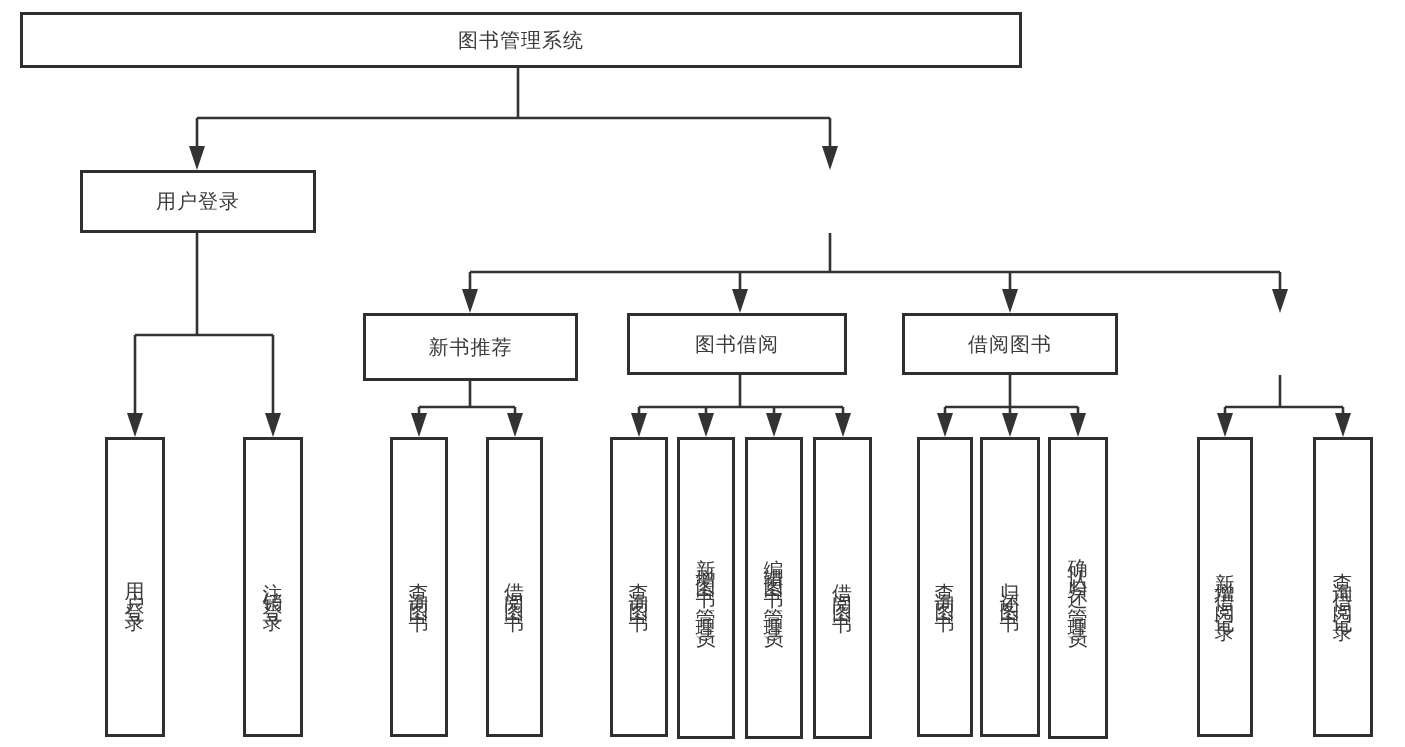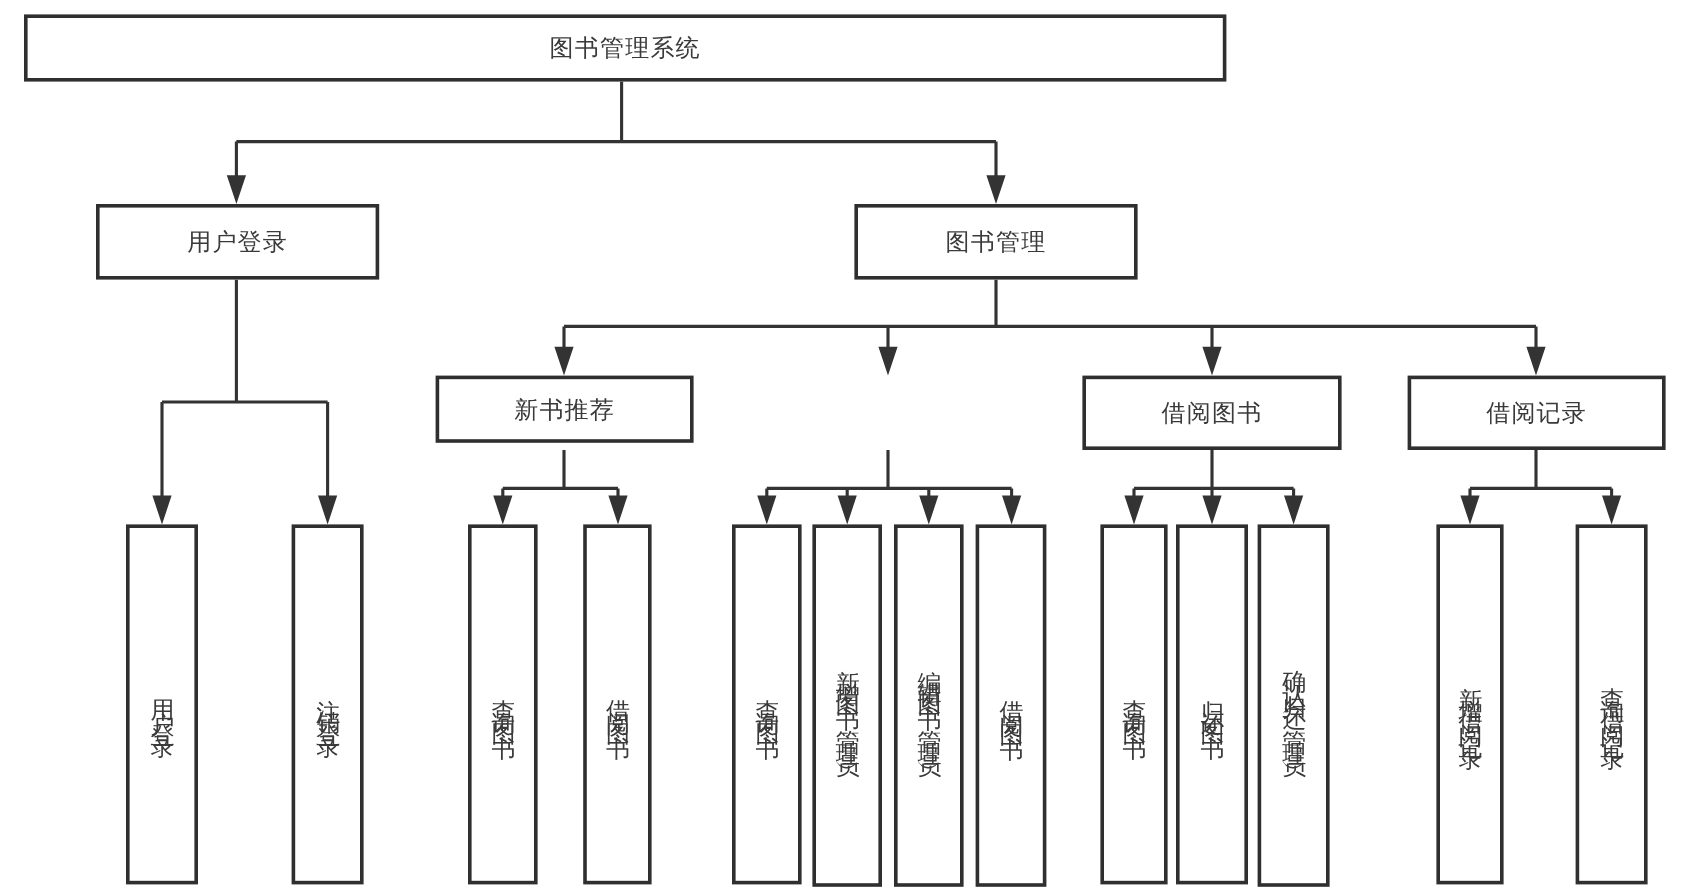--- a/index.html
+++ b/index.html
@@ -81,32 +81,29 @@
     </g>
   </svg>
 
   <div class="node" style="left:20px;top:12px;width:1002px;height:56px;">
     <span class="label">图书管理系统</span>
   </div>
 
   <div class="node" style="left:80px;top:170px;width:236px;height:63px;">
     <span class="label">用户登录</span>
   </div>
-  <div class="node" style="left:712px;top:170px;width:236px;height:63px;">
-    <span class="label">图书管理</span>
+
+  <div class="node" style="left:363px;top:313px;width:215px;height:68px;">
+    <span class="label">新书推荐</span>
   </div>
-
-  <div class="node" style="left:363px;top:313px;width:215px;height:56px;">
-    <span class="label">新书推荐</span>
+  <div class="node" style="left:627px;top:313px;width:220px;height:62px;">
+    <span class="label">图书借阅</span>
   </div>
   <div class="node" style="left:902px;top:313px;width:216px;height:62px;">
     <span class="label">借阅图书</span>
-  </div>
-  <div class="node" style="left:1173px;top:313px;width:215px;height:62px;">
-    <span class="label">借阅记录</span>
   </div>
 
   <div class="node" style="left:105px;top:437px;width:60px;height:300px;">
     <span class="label v">用户登录</span>
   </div>
   <div class="node" style="left:243px;top:437px;width:60px;height:300px;">
     <span class="label v">注销登录</span>
   </div>
   <div class="node" style="left:390px;top:437px;width:58px;height:300px;">
     <span class="label v">查询图书</span>

